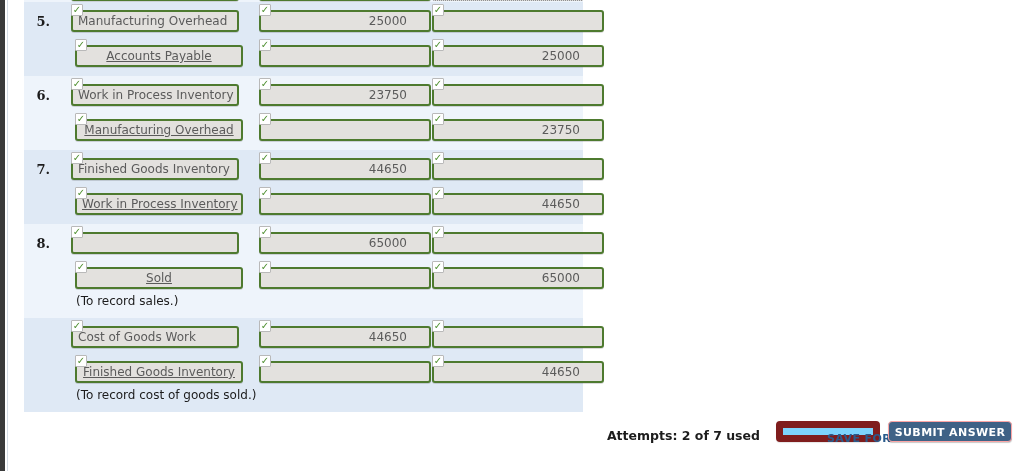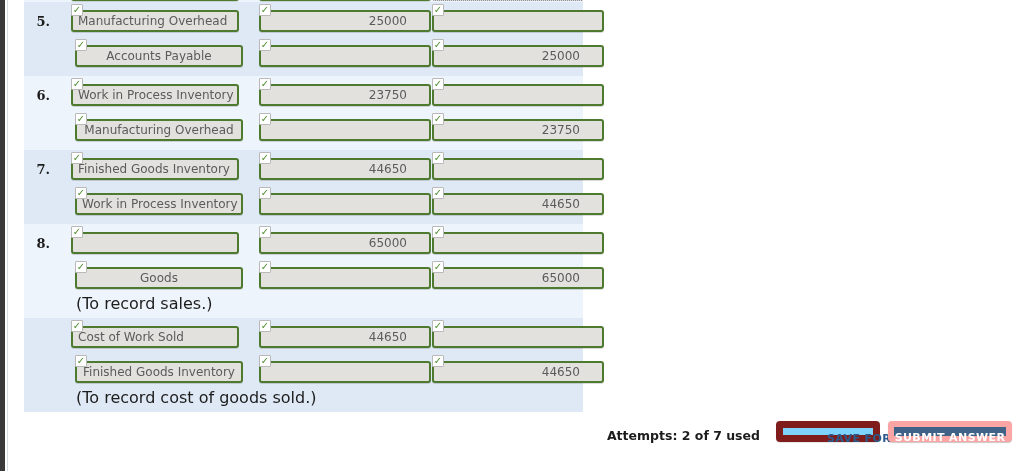--- a/index.html
+++ b/index.html
@@ -87,21 +87,21 @@
     line-height: 18px;
     overflow: hidden;
     white-space: nowrap;
     font-size: 12px;
     color: #5b5b5b;
     padding: 0 5px;
     box-sizing: border-box;
   }
   .fld.acct { width: 168px; }
   .fld.acct .txt { text-align: left; }
-  .fld.acct.indent .txt { text-align: center; }
+  .fld.acct.indent .txt { text-align: center; text-decoration: underline; }
   .fld.amt { width: 172px; }
   .fld.amt .txt { text-align: right; padding-right: 22px; }
 
   
   .col-acct      { left: 47px; }
   .col-acct-ind  { left: 51px; }
   .col-debit     { left: 235px; }
   .col-credit    { left: 408px; }
 
   
@@ -132,21 +132,21 @@
   .cliprow .fld { top: -11px; }
   .fld.dotted {
     background: #f2f2f2;
     border: 1px dotted #7a7a7a;
     box-shadow: none;
   }
 
   .memo {
     position: absolute;
     left: 52px;
-    font-size: 16px;
+    font-size: 12px;
     color: #1c1c1c;
     white-space: nowrap;
   }
   .memoline { position: relative; height: 24px; }
 
   
   .footer {
     position: absolute;
     left: 0;
     top: 421px;
@@ -183,21 +183,21 @@
     background: #7dd3fc;
     border: 7px solid #7f1d1d;
     color: #2a5b8c;
     box-shadow: 0 1px 1px rgba(0,0,0,0.10);
     padding-left: 44px;
   }
   .btn-submit {
     right: 12px;
     width: 124px;
     background: #3f6286;
-    border: 6px solid #fca5a5;
+    border: 1px solid #fca5a5;
     color: #ffffff;
     box-shadow: 0 1px 1px rgba(0,0,0,0.22);
   }
 </style>
 </head>
 <body>
 
 <div class="page-edge"></div>
 <div class="page-edge-inner"></div>
 <div class="gutter-line"></div>
@@ -315,40 +315,40 @@
           <span class="txt">65000</span>
         </div>
         <div class="fld amt col-credit">
           <span class="chk">✓</span>
           <span class="txt"></span>
         </div>
       </div>
       <div class="entry-line">
         <div class="fld acct indent col-acct-ind">
           <span class="chk">✓</span>
-          <span class="txt">Goods</span>
+          <span class="txt">Sold</span>
         </div>
         <div class="fld amt col-debit">
           <span class="chk">✓</span>
           <span class="txt"></span>
         </div>
         <div class="fld amt col-credit">
           <span class="chk">✓</span>
           <span class="txt">65000</span>
         </div>
       </div>
       <div class="memoline">
         <div class="memo">(To record sales.)</div>
       </div>
     </div>
     <div class="jrow shade-a">
       <div class="entry-line first">
         <div class="fld acct col-acct">
           <span class="chk">✓</span>
-          <span class="txt">Cost of Work Sold</span>
+          <span class="txt">Cost of Goods Work</span>
         </div>
         <div class="fld amt col-debit">
           <span class="chk">✓</span>
           <span class="txt">44650</span>
         </div>
         <div class="fld amt col-credit">
           <span class="chk">✓</span>
           <span class="txt"></span>
         </div>
       </div>

